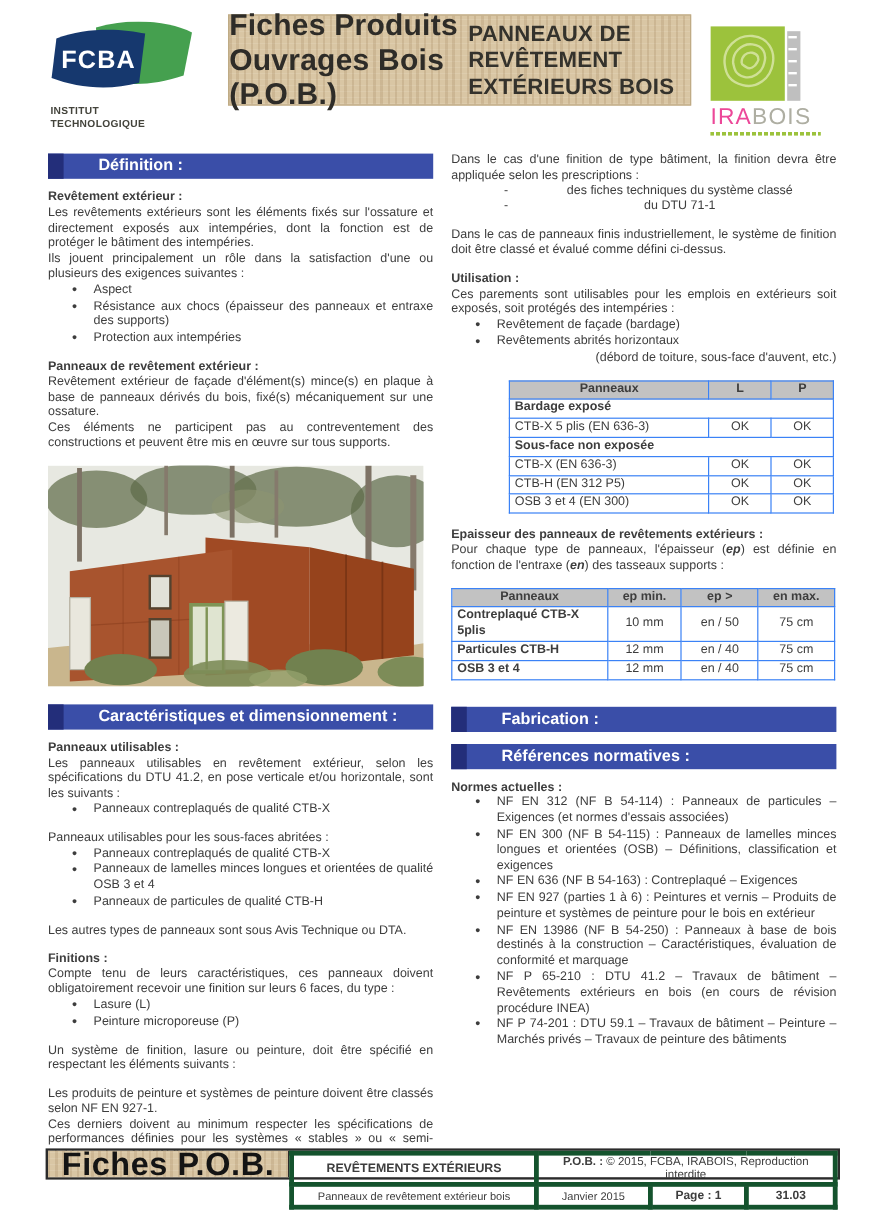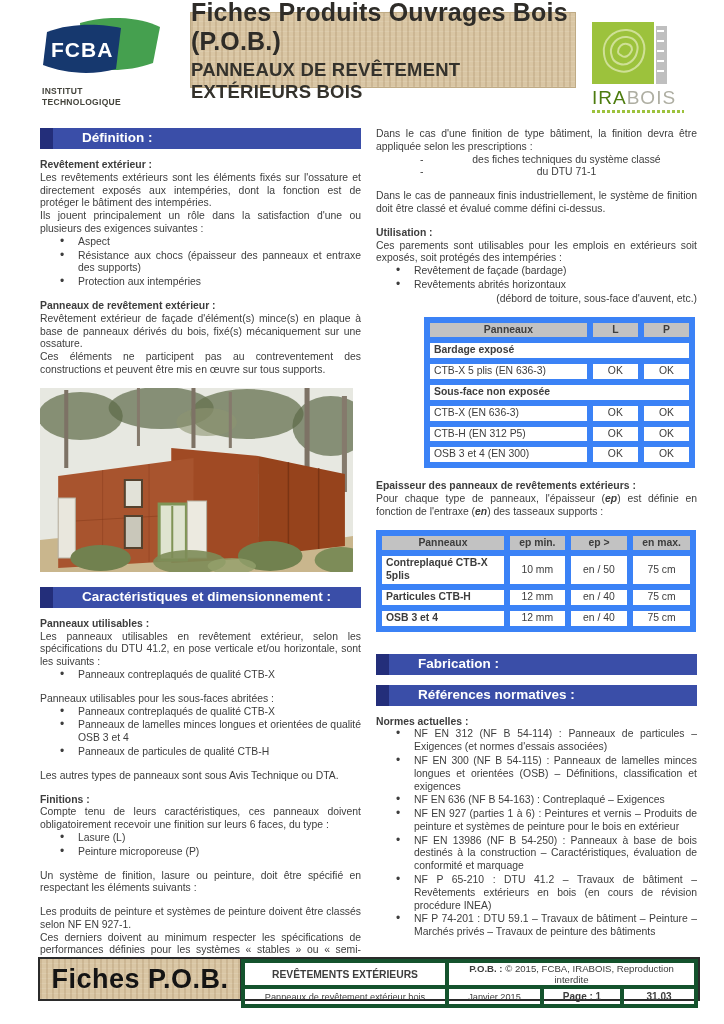--- a/index.html
+++ b/index.html
@@ -11,26 +11,26 @@
   
   .hdr { position:absolute; top:12px; left:42px; right:26px; display:flex; gap:16px; align-items:flex-start; }
   .fcba-block { width:132px; padding-top:6px; }
   .fcba-sub { margin-top:6px; font-size:8.5px; font-weight:bold; color:#44443c; line-height:11px; letter-spacing:.3px; }
   .wood {
     background-color:#d9c6a4;
     background-image:
       repeating-linear-gradient(90deg, rgba(150,118,78,.20) 0 2px, rgba(0,0,0,0) 2px 6px),
       repeating-linear-gradient(0deg, rgba(255,255,255,.10) 0 1px, rgba(0,0,0,0) 1px 5px);
   }
-  .banner { flex:1; height:76px; border:1px solid #bfab85; display:flex; flex-direction:column; justify-content:center; align-items:center; gap:3px; }
+  .banner { flex:1; height:76px; border:1px solid #bfab85; display:flex; flex-direction:row; justify-content:center; align-items:center; gap:3px; }
   .banner-title { font-size:25px; font-weight:600; color:#2e2c28; letter-spacing:.2px; }
   .banner-sub { font-size:18.5px; font-weight:bold; color:#34322c; letter-spacing:.2px; }
   .irabois-block { width:106px; display:flex; flex-direction:column; align-items:flex-start; padding-top:8px; }
   .irabois-word { margin-top:2px; font-size:19px; letter-spacing:1px; line-height:20px; }
-  .ira { color:#4d7c0f; } .boisw { color:#aeae a2; color:#aeaea2; }
+  .ira { color:#ec4899; } .boisw { color:#aeae a2; color:#aeaea2; }
   .tagline { margin-top:2px; width:92px; height:3px;
     background:repeating-linear-gradient(90deg,#9cc23c 0 3px,rgba(0,0,0,0) 3px 5px); }
   
   .col { position:absolute; top:128px; width:321px; font-size:10.4px; line-height:12.8px; }
   .col-left { left:40px; } .col-right { left:376px; }
   .sec-hdr { position:relative; height:21px; background:#3a4ea8; margin-bottom:10px; display:flex; align-items:center; }
   .sec-hdr .sq { position:absolute; left:0; top:0; width:13px; height:21px; background:#232e7a; }
   .sec-hdr .sec-label { color:#ffffff; font-weight:bold; font-size:13.5px; padding-left:42px; }
   p { margin:0 0 11px; text-align:justify; }
   p.tight { margin-bottom:0; }
@@ -40,28 +40,28 @@
   ul.b li::before { content:"•"; position:absolute; left:20px; top:-1px; font-size:12px; }
   ul.d { list-style:none; margin:0 0 11px;text-align:center; }
   ul.d li { position:relative; padding-left:60px; }
   ul.d li::before { content:"-"; position:absolute; left:44px; }
   .note-ind { padding-left:38px; margin-bottom:11px; text-align:right; }
   .photo { width:313px; height:184px; margin:5px 0 15px; display:block; }
   
   table { border-collapse:collapse; font-size:10.4px; color:#3d3d3d; }
   .t1 { width:271px; margin:2px 0 12px 48px; }
   .t2 { width:320px; margin:2px 0 22px 0; }
-  td,th { border:6px solid #3b82f6; padding:1px 4px; height:15px; }
+  td,th { border:1px solid #3b82f6; padding:1px 4px; height:15px; }
   th { background:#c2c2c2; font-weight:bold; text-align:center; }
   .t1 td.ok, .t2 td.c { text-align:center; }
   .t1 td.grp { font-weight:bold; }
   .t2 td.lbl { font-weight:bold; }
   .bi { font-weight:bold; font-style:italic; }
   
-  .ftr { position:absolute; left:38px; top:957px; width:662px; height:44px; display:flex; border:2px solid #2b2b2b; }
+  .ftr { position:absolute; left:38px; top:957px; width:662px; height:26px; display:flex; border:2px solid #2b2b2b; }
   .ftr-brand { width:207px; border-right:1px solid #2b2b2b; display:flex; align-items:center; justify-content:center; }
   .ftr-brand-text { font-size:27px; font-weight:bold; color:#141414; letter-spacing:.5px; }
   .ftr table { width:453px; height:100%; table-layout:fixed; }
   .ftr td { border:4px solid #14532d; text-align:center; vertical-align:middle; padding:0 3px; height:19px; }
   .f-top-left { font-weight:bold; font-size:10.3px; }
   .f-pob { font-size:9.6px; }
   .f-small { font-size:9.2px; }
   .f-bold { font-weight:bold; font-size:10px; }
 </style>
 </head>

